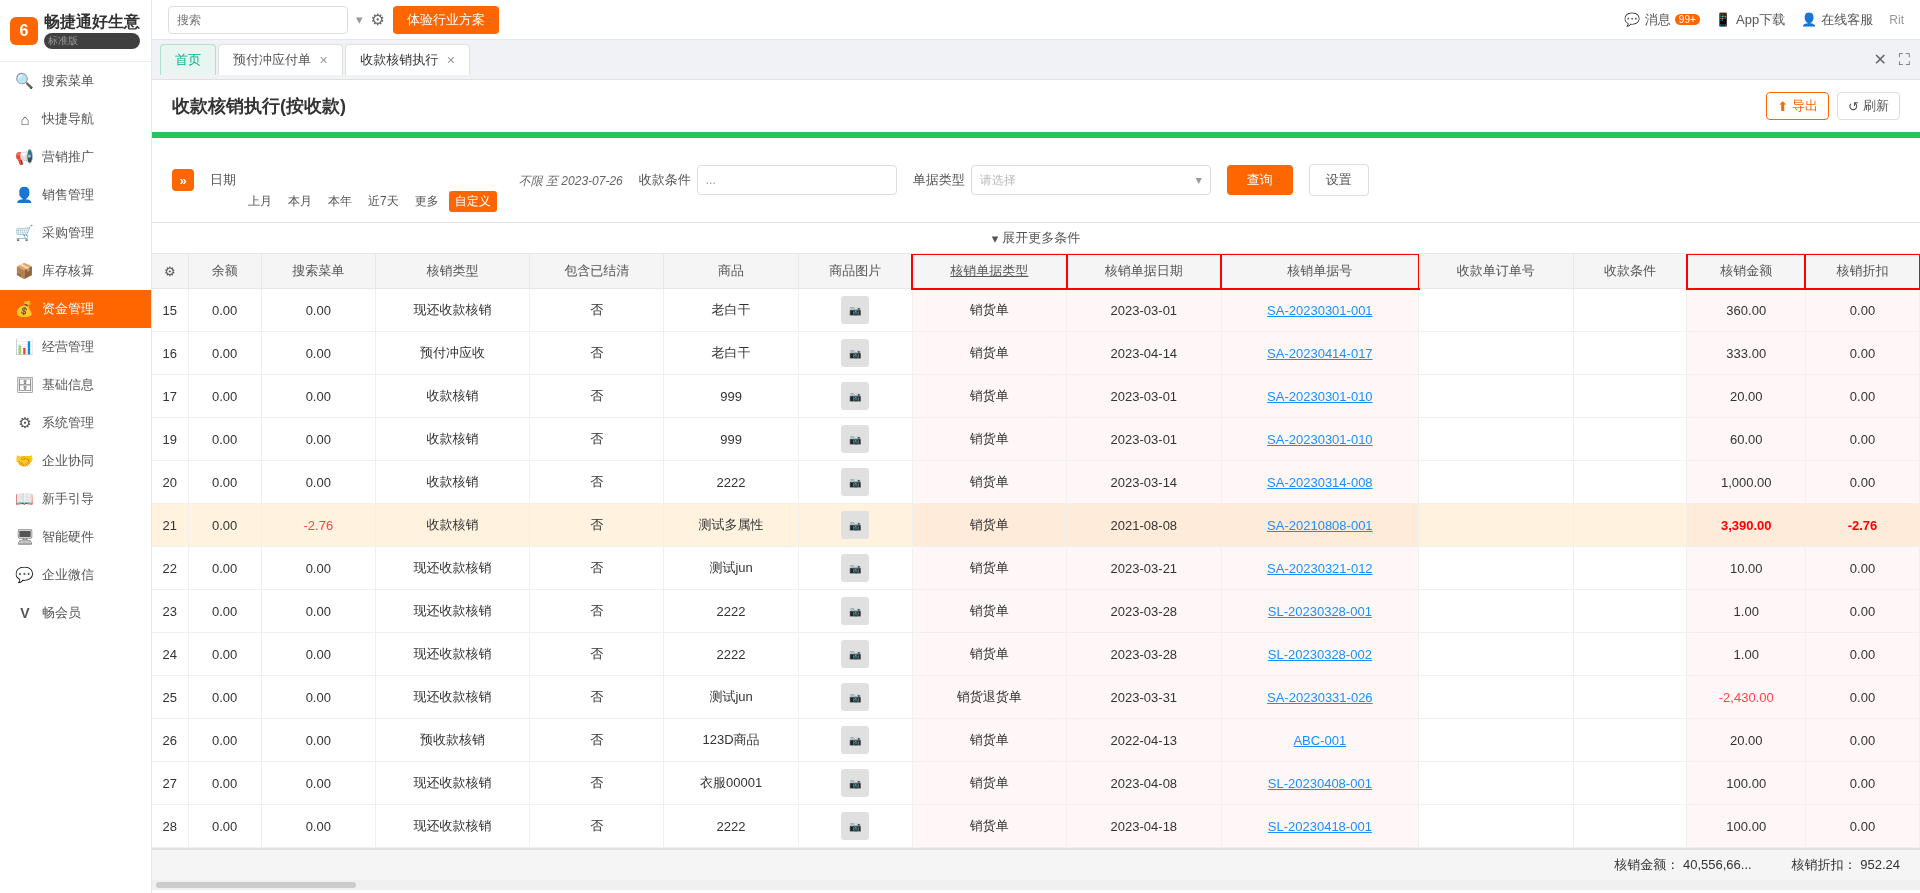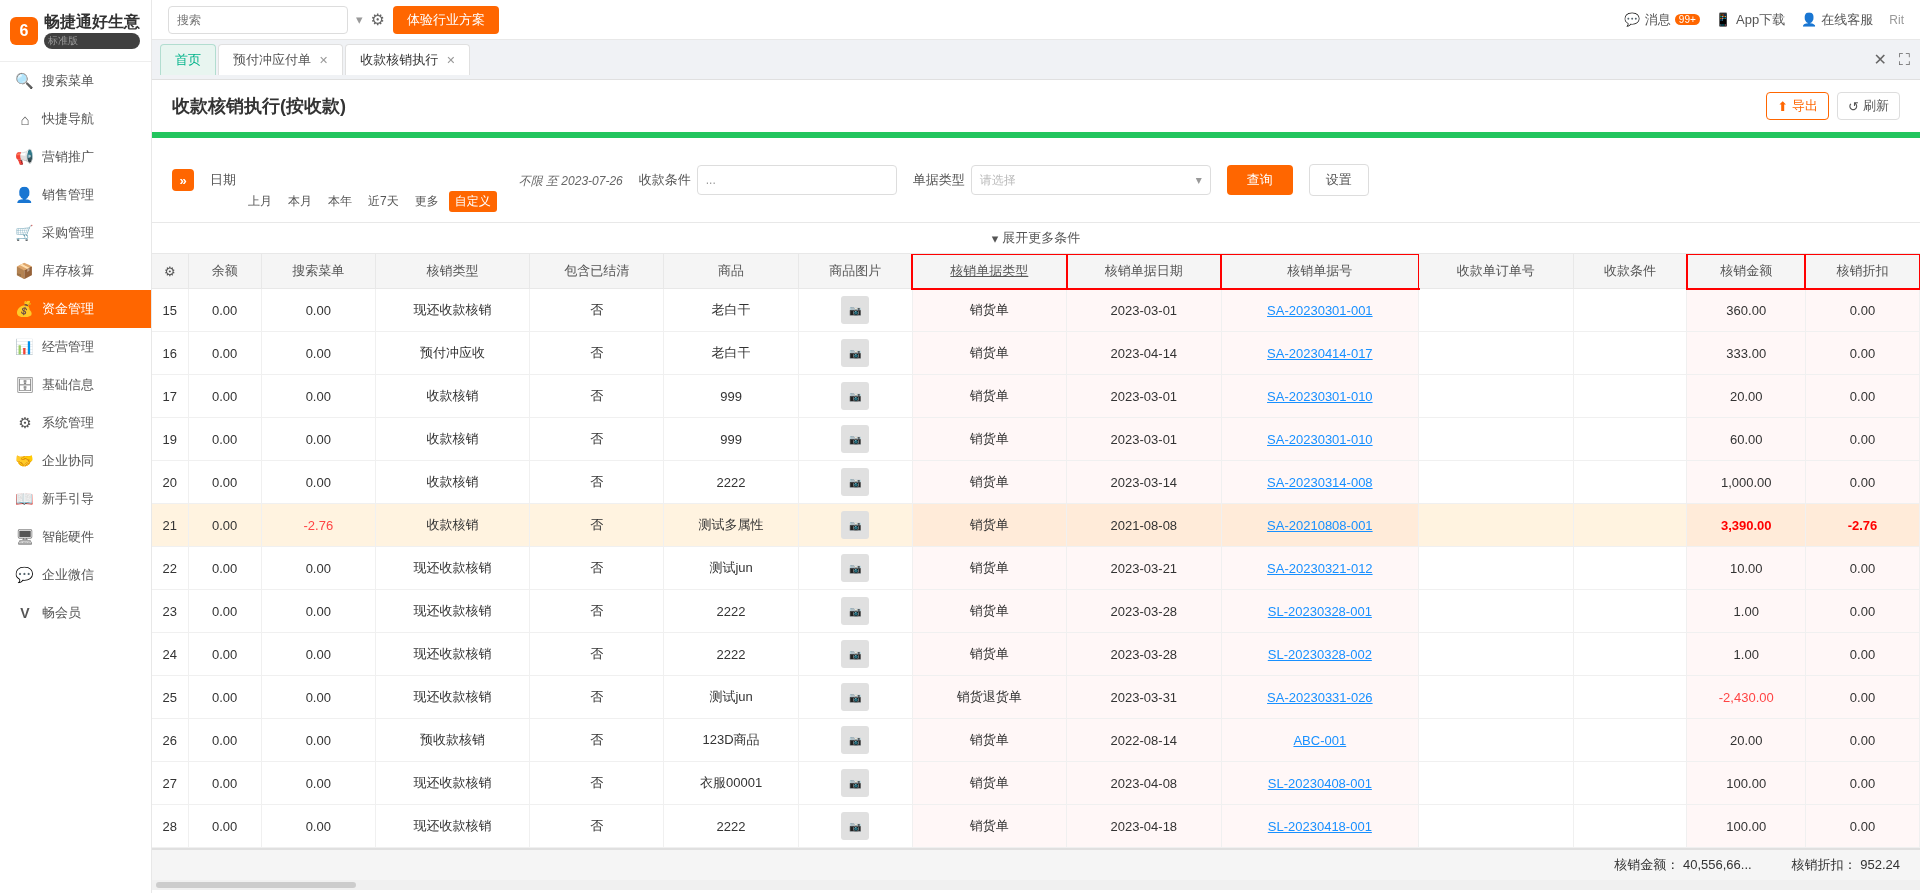--- a/index.html
+++ b/index.html
@@ -466,21 +466,21 @@
       <td>26</td>
       <td>0.00</td>
       <td class="">0.00</td>
       <td>预收款核销</td>
       <td>否</td>
       <td>123D商品</td>
       <td>
                 <div style="width:28px;height:28px;background:#e0e0e0;border-radius:3px;margin:auto;display:flex;align-items:center;justify-content:center;font-size:10px;color:#999;">📷</div>
               </td>
       <td style="background:rgba(255,0,0,0.03)">销货单</td>
-      <td style="background:rgba(255,0,0,0.03)">2022-08-14</td>
+      <td style="background:rgba(255,0,0,0.03)">2022-04-13</td>
       <td class="link" style="background:rgba(255,0,0,0.03)">ABC-001</td>
       <td></td>
       <td></td>
       <td class="" style="background:rgba(255,0,0,0.03)">20.00</td>
       <td class="" style="background:rgba(255,0,0,0.03)">0.00</td>
     </tr>
             <tr>
       <td>27</td>
       <td>0.00</td>
       <td class="">0.00</td>

